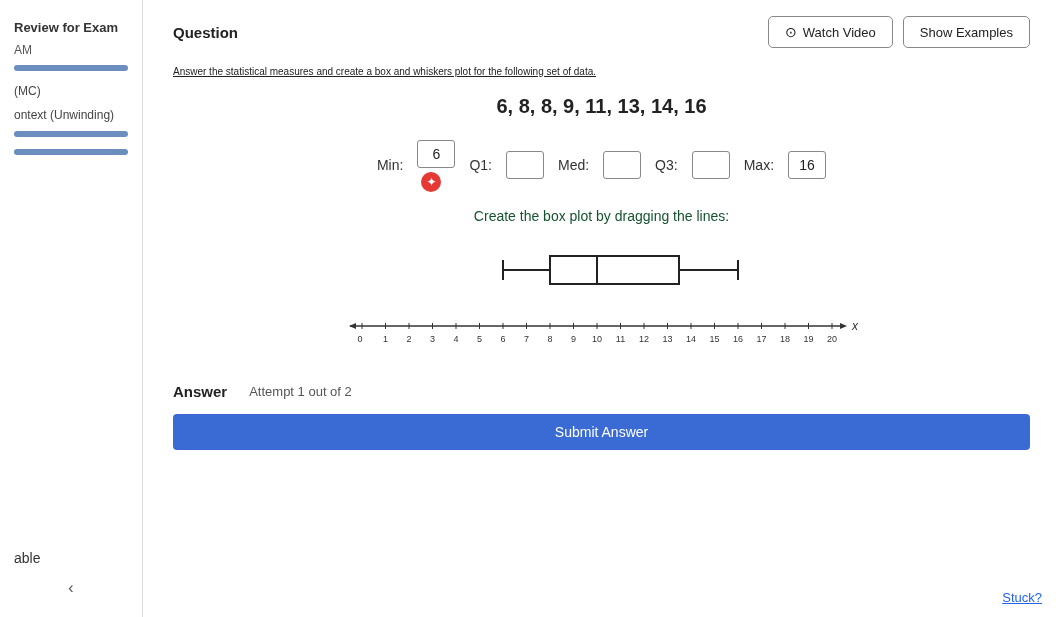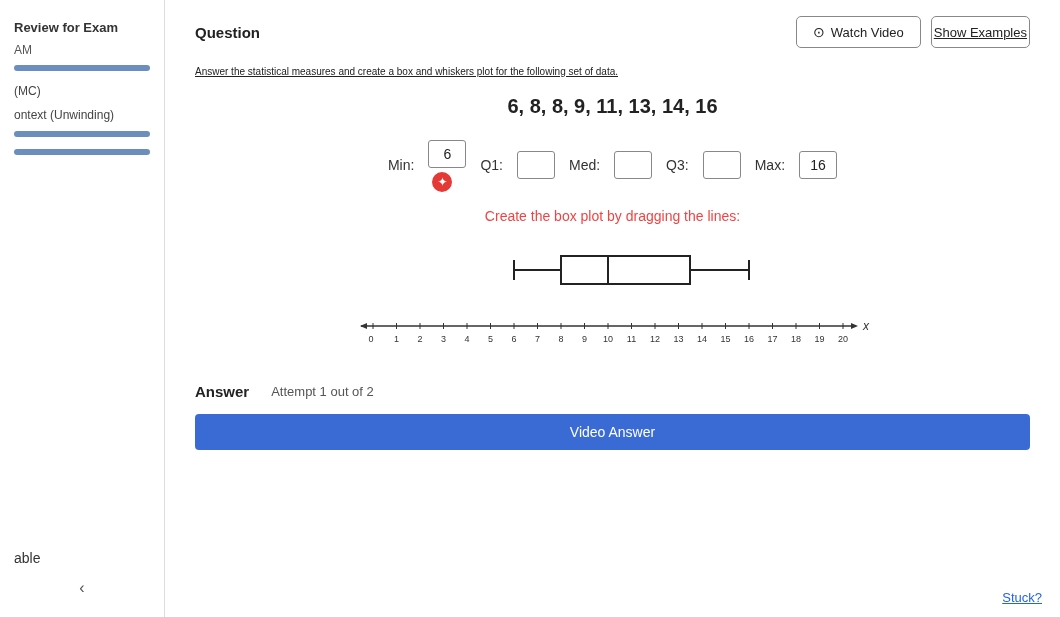--- a/index.html
+++ b/index.html
@@ -7,21 +7,21 @@
       font-family: Arial, sans-serif;
       background: #f5f5f5;
       display: flex;
       height: 617px;
       width: 1060px;
       overflow: hidden;
     }
 
     
     .sidebar {
-      width: 165px;
+      width: 143px;
       background: #fff;
       border-right: 1px solid #ddd;
       padding: 12px 0;
       display: flex;
       flex-direction: column;
       gap: 0;
       flex-shrink: 0;
     }
     .sidebar-section-label {
       font-size: 13px;
@@ -103,25 +103,24 @@
       background: #fff;
       padding: 7px 16px;
       font-size: 13px;
       color: #222;
       cursor: pointer;
     }
     .btn-show-examples {
       border: 1.5px solid #888;
       border-radius: 5px;
       background: #fff;
-      padding: 7px 2px;
+      padding: 7px 16px;
       font-size: 13px;
       color: #222;
       cursor: pointer;
-      text-decoration: underline;
     }
 
     
     .problem-statement {
       font-size: 10px;
       color: #222;
       margin-bottom: 18px;
       text-decoration: underline;
     }
 
@@ -189,21 +188,21 @@
     .min-wrapper {
       display: flex;
       flex-direction: column;
       align-items: center;
     }
 
     
     .drag-instruction {
       text-align: center;
       font-size: 14px;
-      color: #ef4444;
+      color: #14532d;
       margin-bottom: 14px;
     }
 
     
     .box-plot-container {
       display: flex;
       flex-direction: column;
       align-items: center;
       margin-bottom: 20px;
     }
@@ -400,17 +399,17 @@
       <line x1="490" y1="5" x2="490" y2="11" stroke="#333" stroke-width="1"></line>
       <text x="490" y="24" font-size="9" fill="#333" text-anchor="middle">20</text>
     </svg>
   </div>
 
   <div class="answer-section">
     <span class="answer-label">Answer</span>
     <span class="attempt-label">Attempt 1 out of 2</span>
   </div>
 
-  <button class="btn-submit">Video Answer</button>
+  <button class="btn-submit">Submit Answer</button>
 
   <div class="stuck-link">Stuck?</div>
 
 </div>
 
 </body></html>

